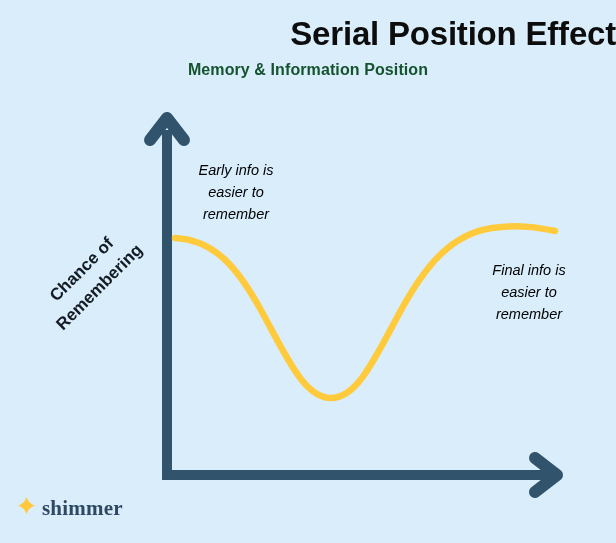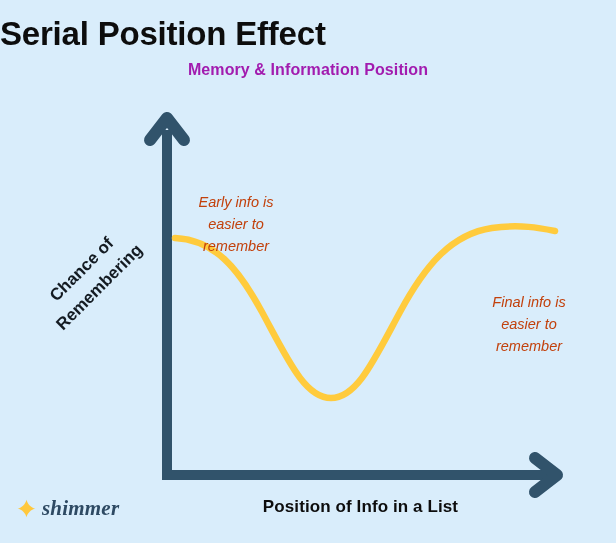--- a/index.html
+++ b/index.html
@@ -19,58 +19,57 @@
     height: 543px;
     background: #d9edfb;
   }
 
   
   #title {
     position: absolute;
     left: 0;
     top: 16px;
     width: 616px;
-    text-align: left;
+    text-align: right;
     font-size: 33px;
     font-weight: bold;
     color: #0d0d0d;
     letter-spacing: -0.2px;
     line-height: 1.1;
   }
   #subtitle {
     position: absolute;
     left: 0;
     top: 61px;
     width: 616px;
     text-align: center;
     font-size: 16px;
     font-weight: bold;
-    color: #a21caf;
+    color: #14532d;
     letter-spacing: 0.1px;
   }
 
   
   #plot {
     position: absolute;
     left: 0;
     top: 0;
     width: 616px;
     height: 543px;
   }
 
   
   .annot {
     position: absolute;
     font-size: 14.5px;
     font-style: italic;
-    color: #c2410c;
+    color: #000000;
     line-height: 1.52;
     text-align: center;
     white-space: pre-line;
-    margin-top: 32px;
   }
   #annot-early {
     left: 176px;
     top: 159px;
     width: 120px;
   }
   #annot-final {
     left: 466px;
     top: 259px;
     width: 126px;
@@ -108,23 +107,22 @@
     color: #0d0d0d;
     letter-spacing: 0.1px;
   }
 
   
   #brand {
     position: absolute;
     left: 17px;
     top: 496px;
     display: flex;
-    align-items: center;
+    align-items: flex-start;
     gap: 6px;
-    font-style: italic;
   }
   #brand-mark {
     width: 19px;
     height: 19px;
     display: block;
   }
   #brand-name {
     font-family: "Liberation Serif", serif;
     font-size: 21px;
     font-weight: bold;
@@ -160,21 +158,20 @@
 
   <div class="annot" id="annot-early">Early info is
 easier to
 remember</div>
   <div class="annot" id="annot-final">Final info is
 easier to
 remember</div>
 
   <div id="ylabel">Chance of
 Remembering</div>
-  <div id="xlabel">Position of Info in a List</div>
 
   <div id="brand">
     <svg id="brand-mark" viewBox="0 0 24 24">
       <path d="M12 0.8 C13.2 6.2 17.8 10.8 23.2 12 C17.8 13.2 13.2 17.8 12 23.2 C10.8 17.8 6.2 13.2 0.8 12 C6.2 10.8 10.8 6.2 12 0.8 Z" fill="#ffc83d"></path>
     </svg>
     <span id="brand-name">shimmer</span>
   </div>
 
 </div>
 

